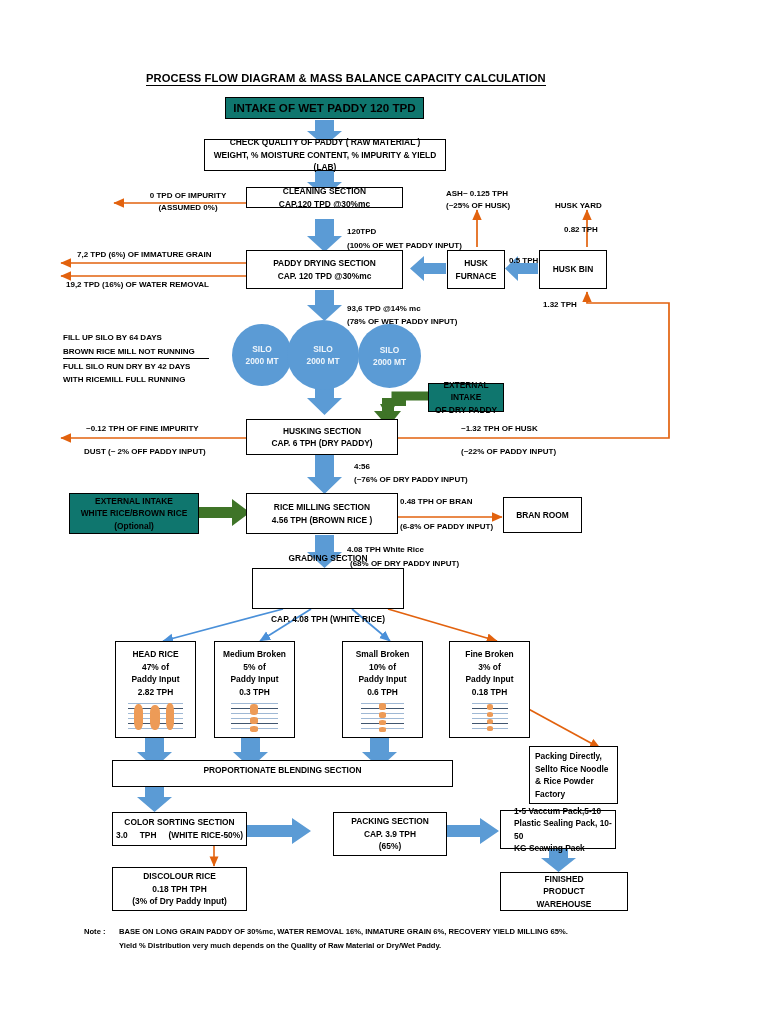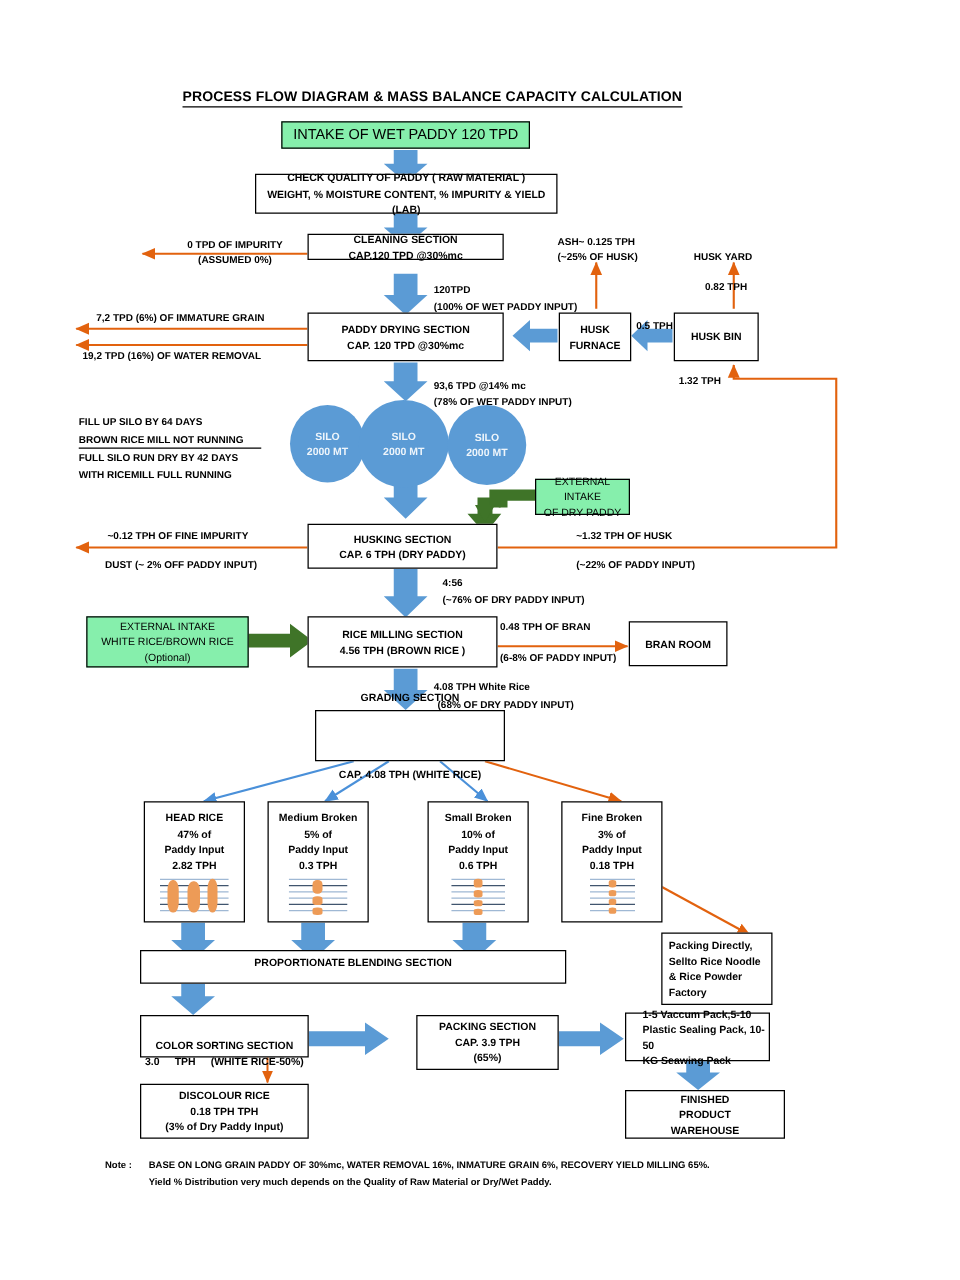--- a/index.html
+++ b/index.html
@@ -8,23 +8,23 @@
   #canvas{position:absolute;left:0;top:0;width:768px;height:1024px;}
   .abs{position:absolute;box-sizing:border-box;}
   
   .title{font-size:11.2px;font-weight:bold;letter-spacing:.1px;
          border-bottom:1.6px solid #000;padding-bottom:1px;white-space:nowrap;}
   
   .box{border:1.9px solid #000;background:#fff;display:flex;flex-direction:column;
        align-items:center;justify-content:center;text-align:center;
        font-size:8.4px;font-weight:bold;line-height:12.5px;}
   .box.left-al{align-items:flex-start;text-align:left;padding-left:3px;}
-  .yellow{background:#86efac;border:1.9px solid #000;display:flex;flex-direction:column;
+  .yellow{background:#0f766e;border:1.9px solid #000;display:flex;flex-direction:column;
           align-items:center;justify-content:center;text-align:center;
-          font-size:8.4px;font-weight:normal;line-height:12.5px;}
+          font-size:8.4px;font-weight:bold;line-height:12.5px;}
   .yellow.big{font-size:11.6px;}
   
   .lbl{font-size:8px;font-weight:bold;line-height:12px;white-space:nowrap;}
   .note{font-size:7.6px;font-weight:bold;line-height:13.5px;}
   
   .silo{border-radius:50%;background:#5b9bd5;display:flex;flex-direction:column;
         align-items:center;justify-content:center;color:#eef5fb;
         font-size:8.4px;font-weight:600;line-height:12px;}
   
   svg.layer{position:absolute;left:0;top:0;width:768px;height:1024px;
@@ -299,21 +299,21 @@
     <span>Packing Directly,</span>
     <span>Sellto Rice Noodle</span>
     <span> &amp; Rice Powder</span>
     <span>Factory</span>
   </div>
 
   <div class="abs box" style="left:112px;top:760px;width:341px;height:27px;justify-content:flex-start;padding-top:3px;">
     <span>PROPORTIONATE BLENDING SECTION</span>
   </div>
 
-  <div class="abs box" style="left:112px;top:812px;width:135px;height:34px;justify-content:flex-start;padding-top:17px;">
+  <div class="abs box" style="left:112px;top:812px;width:135px;height:34px;justify-content:flex-start;padding-top:3px;">
     <span>COLOR SORTING SECTION</span>
     <div style="display:flex;width:100%;justify-content:space-between;padding:0 3px;box-sizing:border-box;">
       <span>3.0</span>
       <span>TPH</span>
       <span>(WHITE RICE-50%)</span>
     </div>
   </div>
 
   <div class="abs box" style="left:112px;top:867px;width:135px;height:44px;">
     <span>DISCOLOUR RICE</span>

